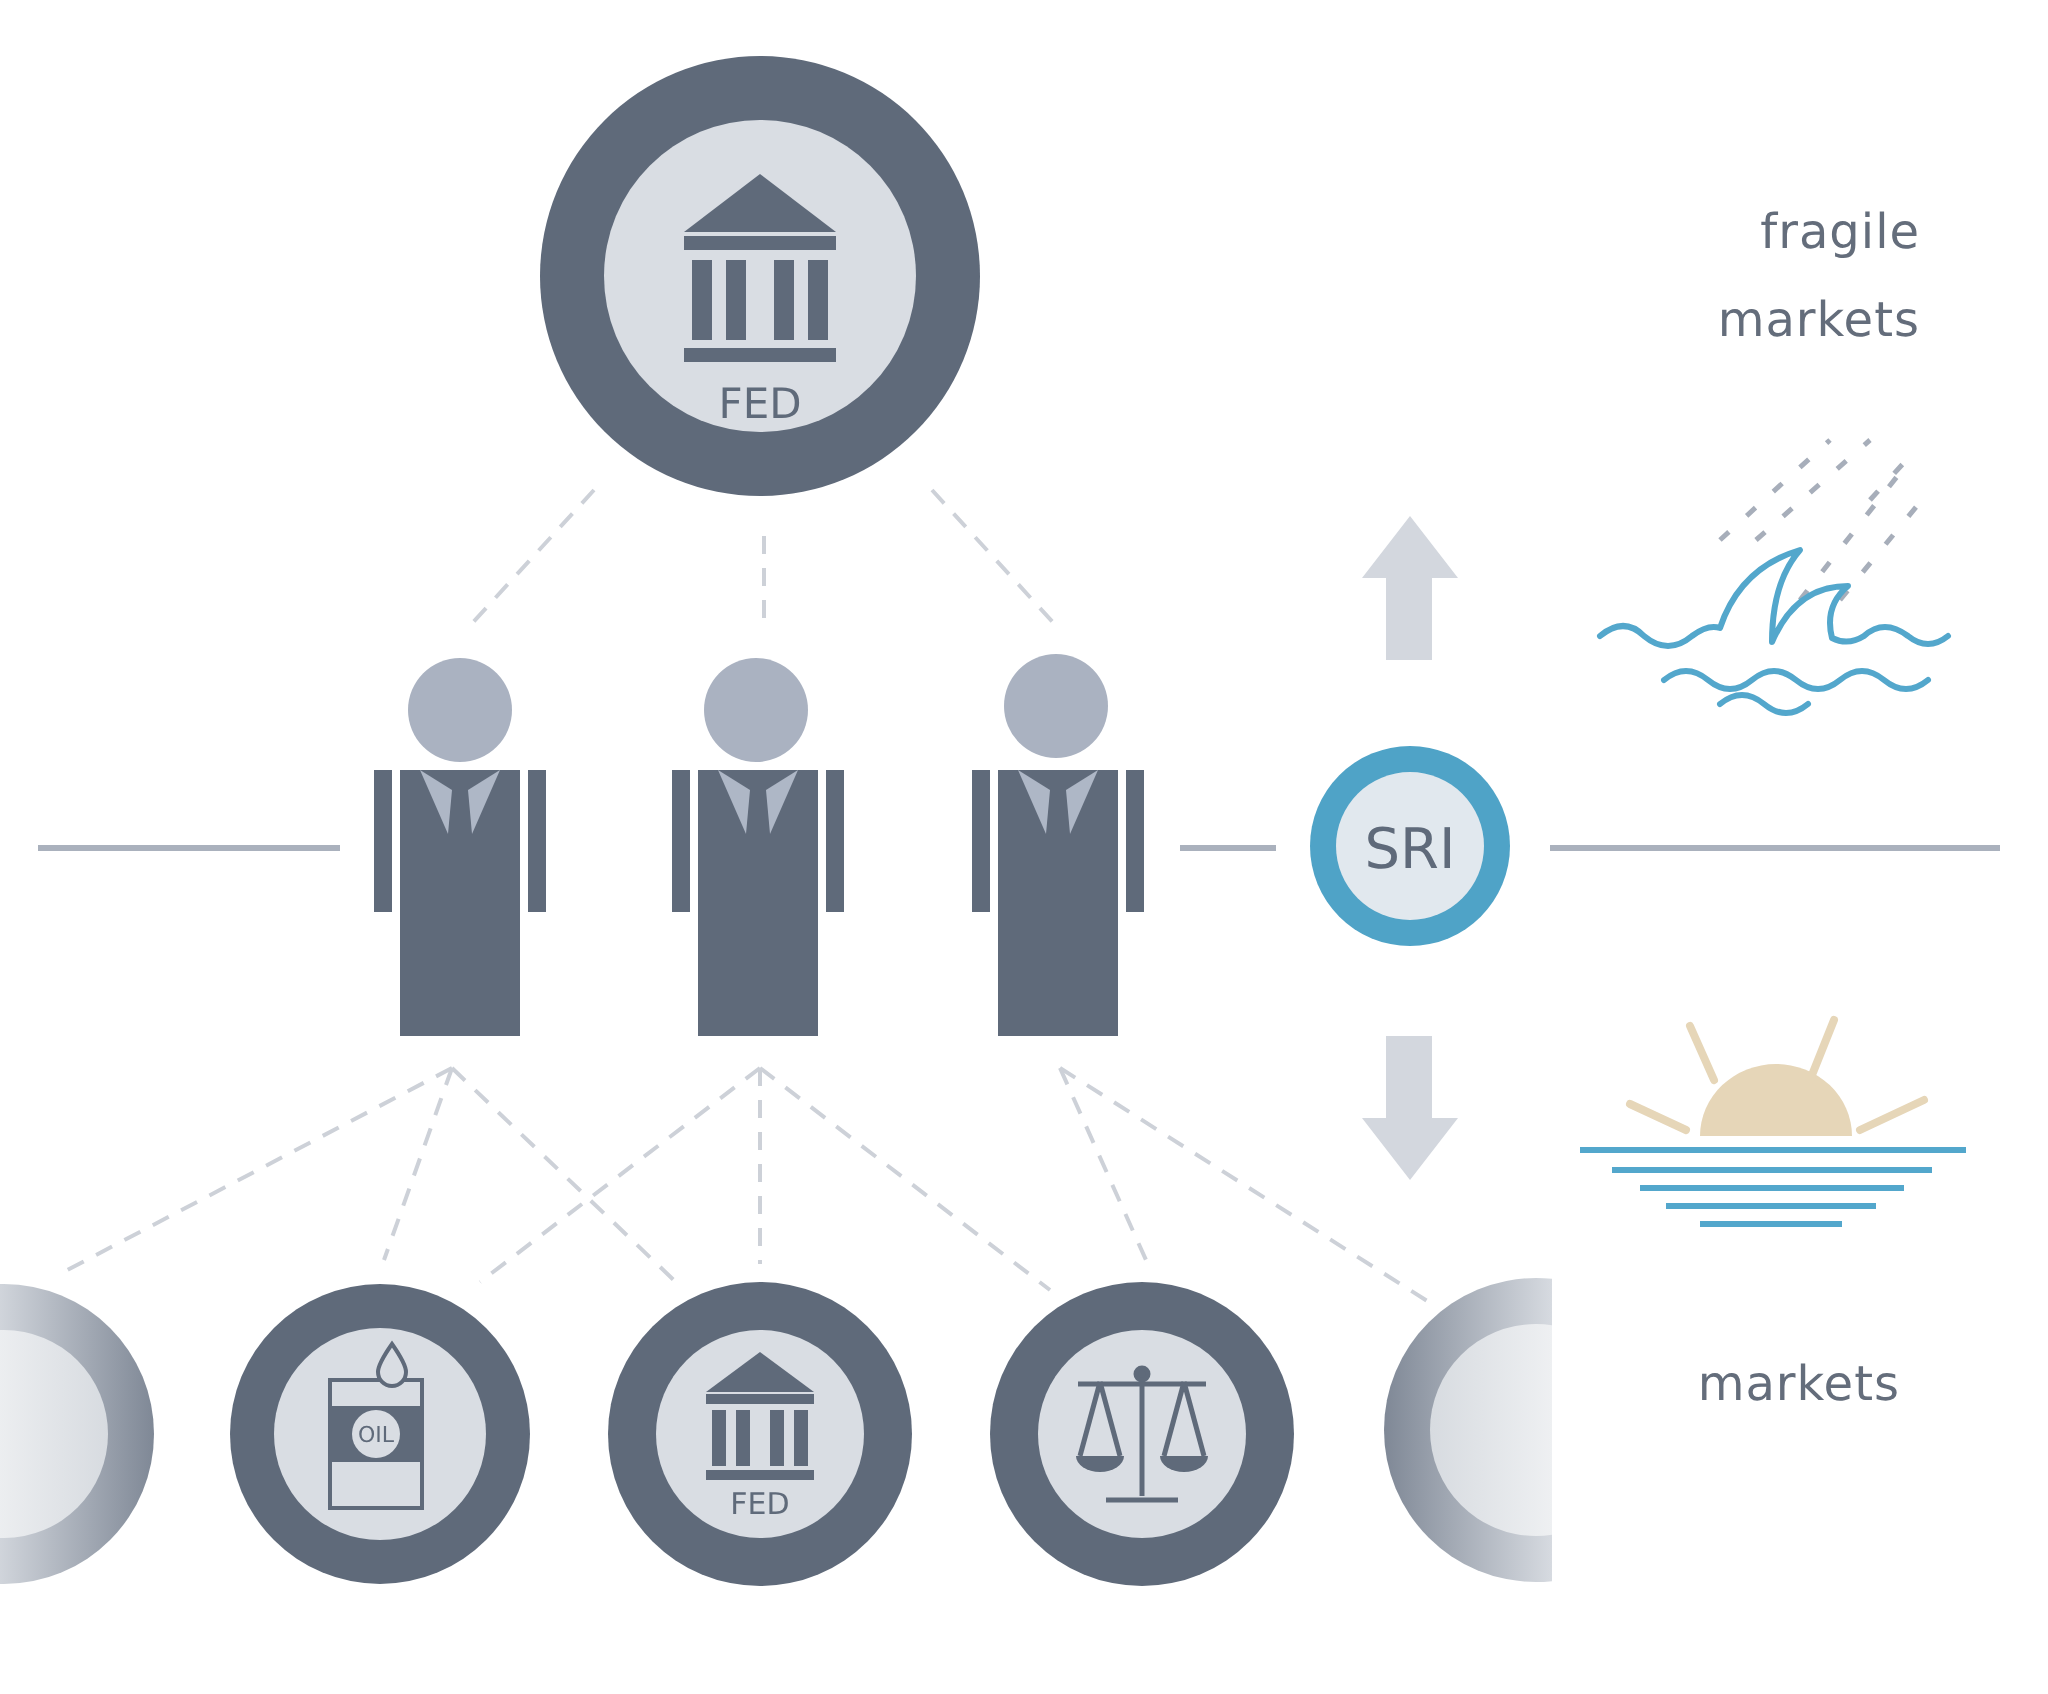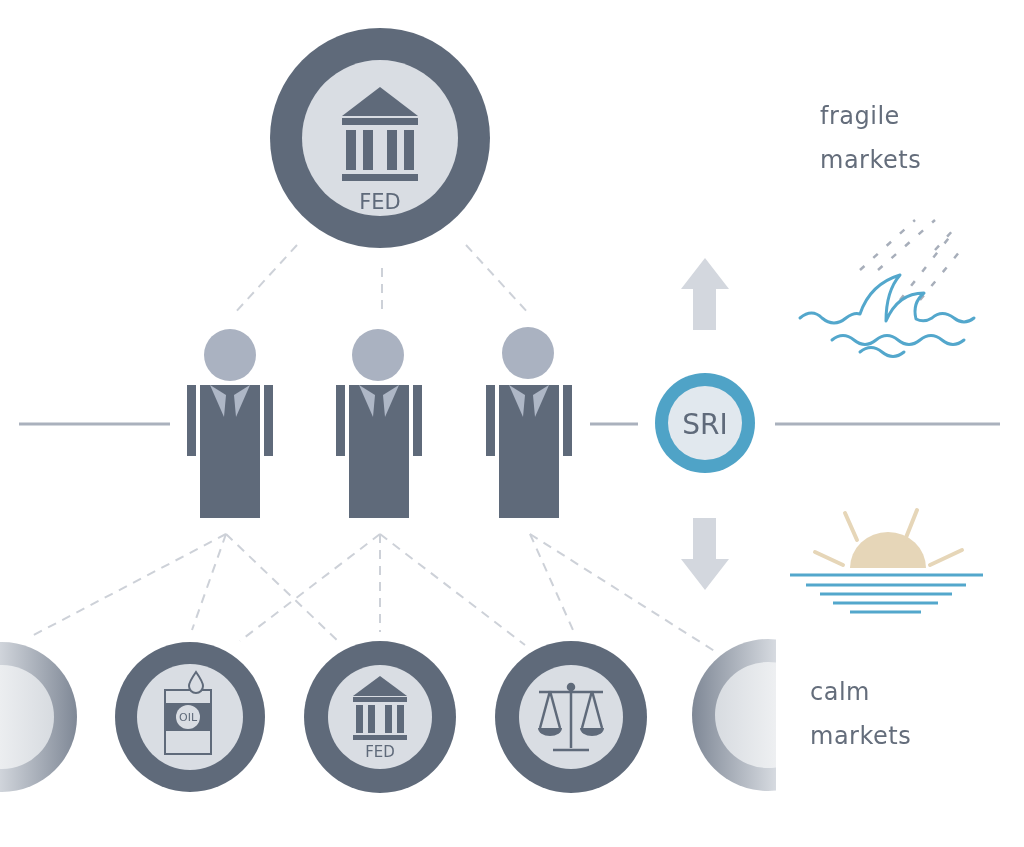--- a/index.html
+++ b/index.html
@@ -1,19 +1,19 @@
 <!DOCTYPE html>
 <html><head>
 <meta charset="utf-8">
 <style>
   html, body { margin: 0; padding: 0; background: #ffffff; }
   body { width: 1024px; height: 847px; position: relative; overflow: hidden;
          font-family: "DejaVu Sans", "Liberation Sans", sans-serif; }
   #stage { position: absolute; left: 0; top: 0; }
-  .label { position: absolute; text-align: left; color: #646d7b;
+  .label { position: absolute; text-align: right; color: #646d7b;
            font-size: 24px; line-height: 44px; letter-spacing: 0.5px; }
   #label-fragile { left: 820px; top: 94px; width: 140px; }
   #label-calm { left: 810px; top: 670px; width: 140px; }
   .svgtext { font-family: "DejaVu Sans", "Liberation Sans", sans-serif; }
 </style>
 </head>
 <body>
 
 <svg id="stage" width="1024" height="847" viewBox="0 0 1024 847" xmlns="http://www.w3.org/2000/svg">
   <defs>
@@ -202,15 +202,14 @@
     <circle cx="768" cy="715" r="53" fill="url(#fadeRightInner)"></circle>
   </g>
 </svg>
 
 <div id="label-fragile" class="label">
   <div>fragile</div>
   <div>markets</div>
 </div>
 
 <div id="label-calm" class="label">
-  <div>calm</div>
   <div>markets</div>
 </div>
 
 </body></html>

